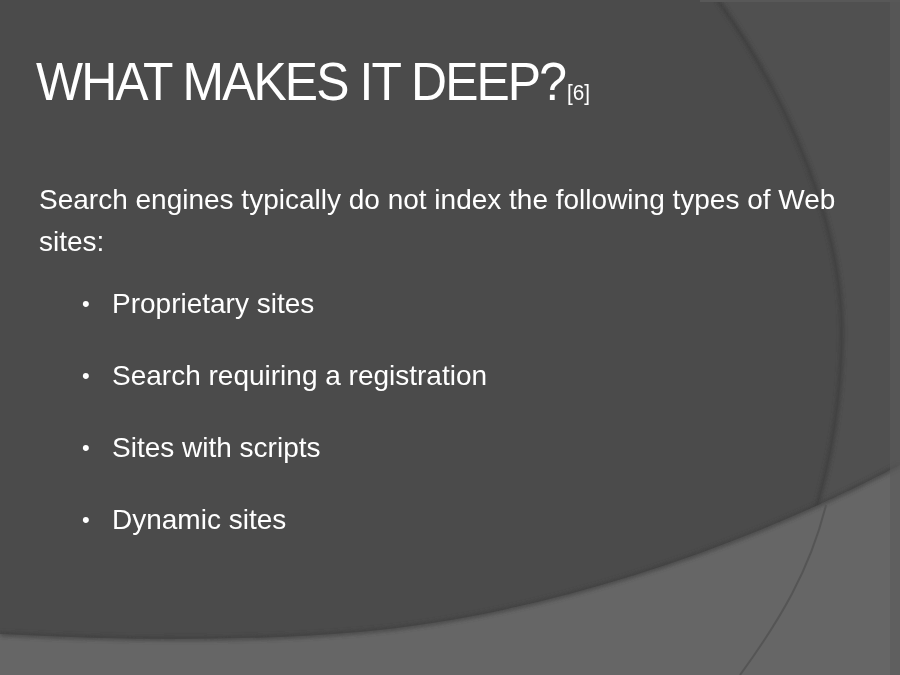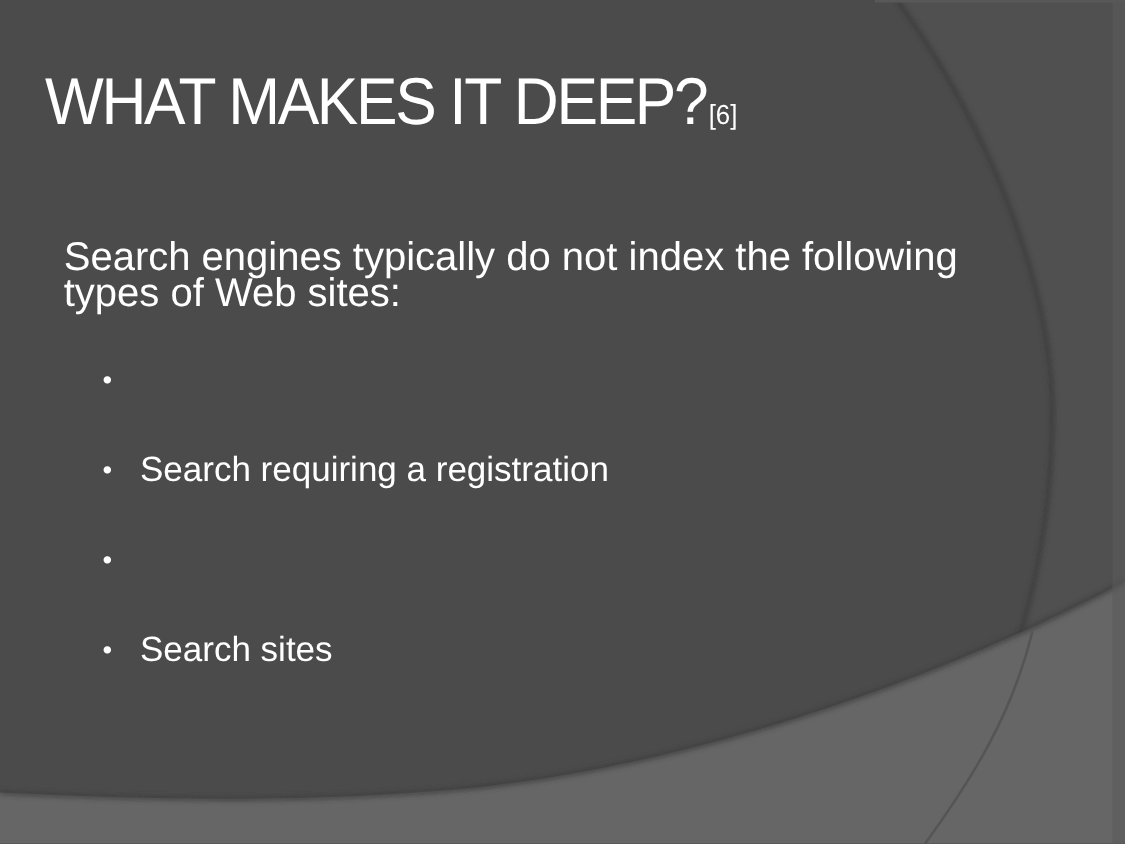--- a/index.html
+++ b/index.html
@@ -13,21 +13,21 @@
     .slide-title {
       position: absolute; left: 36px; top: 50px;
       color: #ffffff; font-size: 53px; font-weight: normal;
       letter-spacing: -2px; white-space: nowrap; margin: 0;
       transform: scaleX(0.94); transform-origin: left top;
       line-height: 64px;
     }
     .slide-title .ref { font-size: 22px; letter-spacing: 0; vertical-align: baseline; margin-left: 2px; }
     .body-text {
       position: absolute; left: 39px; top: 179px; width: 800px;
-      color: #ffffff; font-size: 32px; line-height: 29px; margin: 12px;
+      color: #ffffff; font-size: 28px; line-height: 42px; margin: 0;
     }
     .bullet-list {
       position: absolute; left: 82px; top: 285px; margin: 0; padding: 0;
       list-style: none; color: #ffffff; font-size: 28px;
     }
     .bullet-list li { height: 72px; line-height: 38px; display: flex; }
     .bullet-list .dot { width: 30px; font-size: 22px; line-height: 38px; }
   </style>
 </head>
 <body>
@@ -53,25 +53,27 @@
   <rect x="700" y="0" width="200" height="2" fill="#585858"></rect>
 </svg>
 
 <h1 class="slide-title"><span>WHAT MAKES IT DEEP?</span><span class="ref">[6]</span></h1>
 
 <p class="body-text">Search engines typically do not index the following types of Web sites:</p>
 
 <ul class="bullet-list">
   <li>
       <span class="dot">•</span>
+      <span>Proprietary sites</span>
     </li>
   <li>
       <span class="dot">•</span>
       <span>Search requiring a registration</span>
     </li>
   <li>
       <span class="dot">•</span>
+      <span>Sites with scripts</span>
     </li>
   <li>
       <span class="dot">•</span>
-      <span>Search sites</span>
+      <span>Dynamic sites</span>
     </li>
 </ul>
 
 </body></html>

